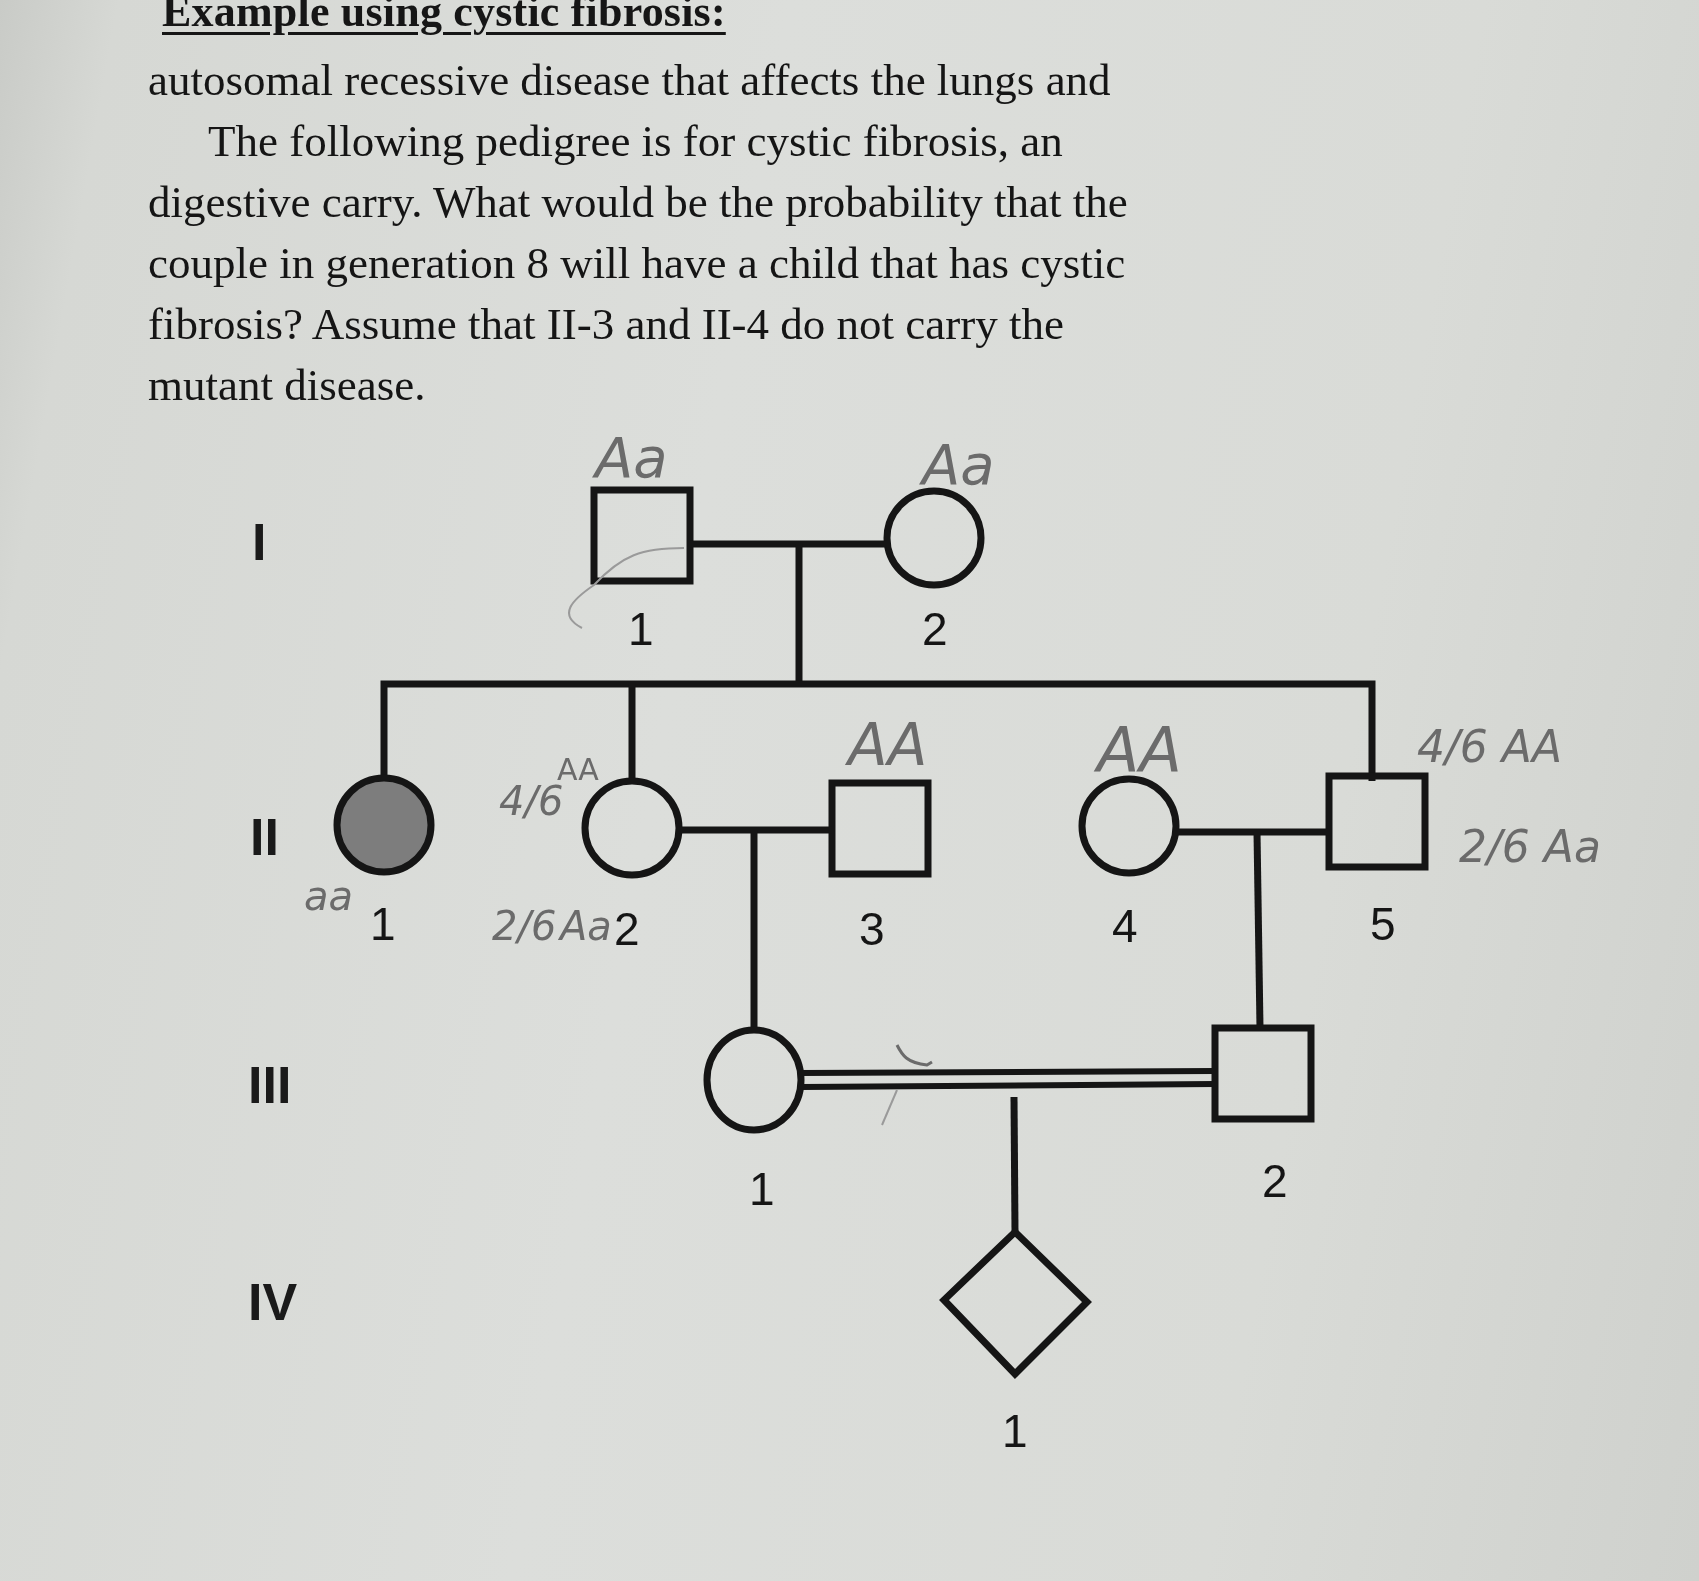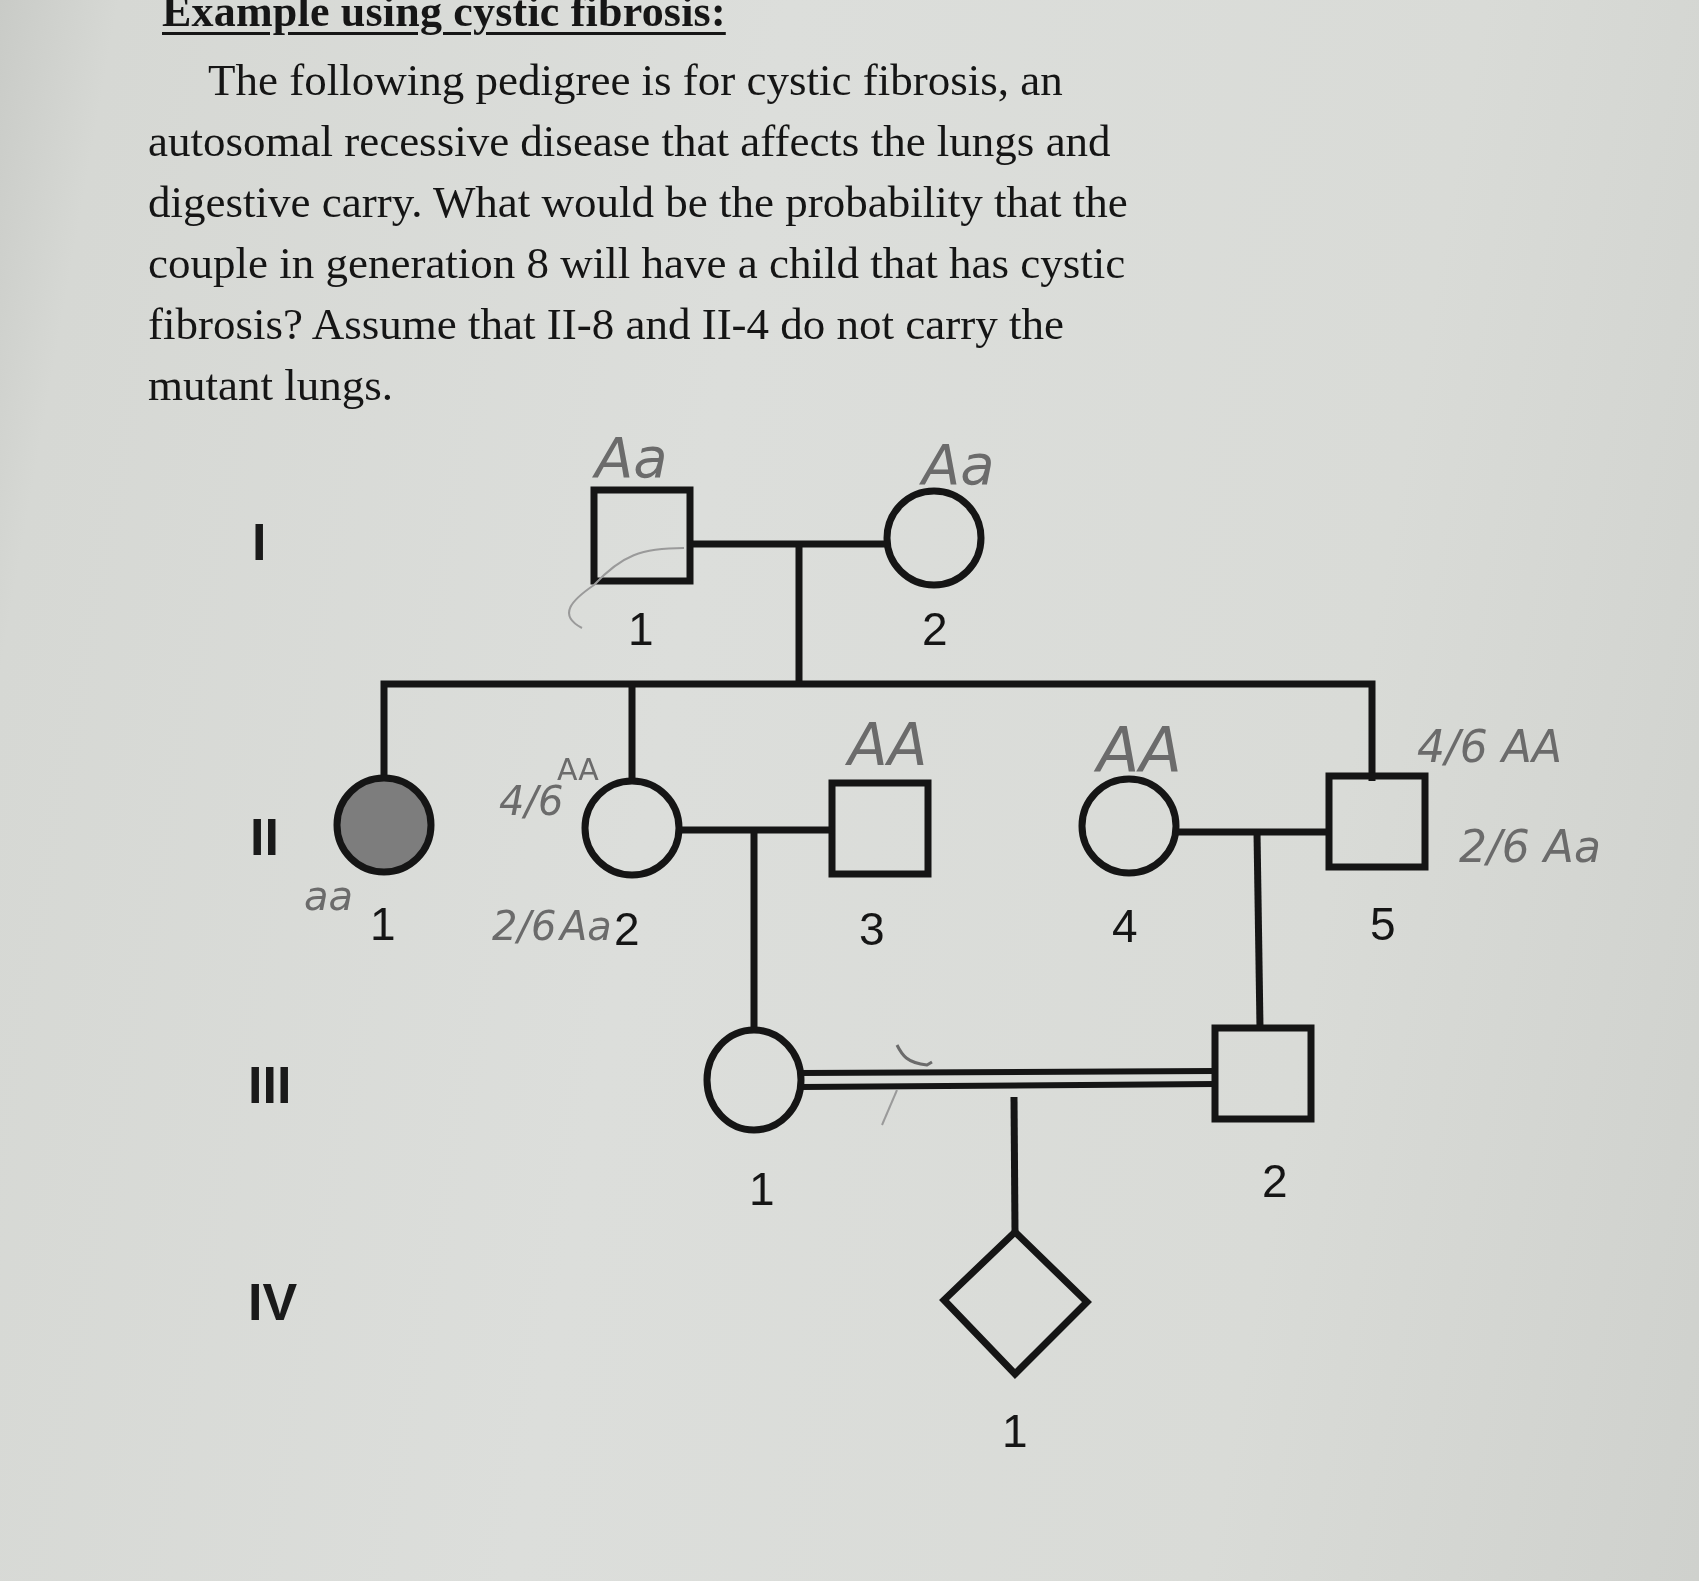--- a/index.html
+++ b/index.html
@@ -43,26 +43,26 @@
   .line { stroke: #151515; stroke-width: 7; fill: none; }
 </style>
 </head>
 <body>
 
 <div class="page">
 
   <div class="heading">Example using cystic fibrosis:</div>
 
   <div class="problem">
+    <span class="line">autosomal recessive disease that affects the lungs and</span>
     <span class="line indent">The following pedigree is for cystic fibrosis, an</span>
-    <span class="line">autosomal recessive disease that affects the lungs and</span>
     <span class="line">digestive carry. What would be the probability that the</span>
     <span class="line">couple in generation 8 will have a child that has cystic</span>
-    <span class="line">fibrosis?  Assume that II-8 and II-4 do not carry the</span>
-    <span class="line">mutant lungs.</span>
+    <span class="line">fibrosis?  Assume that II-3 and II-4 do not carry the</span>
+    <span class="line">mutant disease.</span>
   </div>
 
   <svg class="pedigree" width="1699" height="1581" viewBox="0 0 1699 1581">
 
     <text class="gen-label" x="240" y="560">I</text>
     <text class="gen-label" x="238" y="855">II</text>
     <text class="gen-label" x="236" y="1103">III</text>
     <text class="gen-label" x="236" y="1320">IV</text>
 
     <g>

